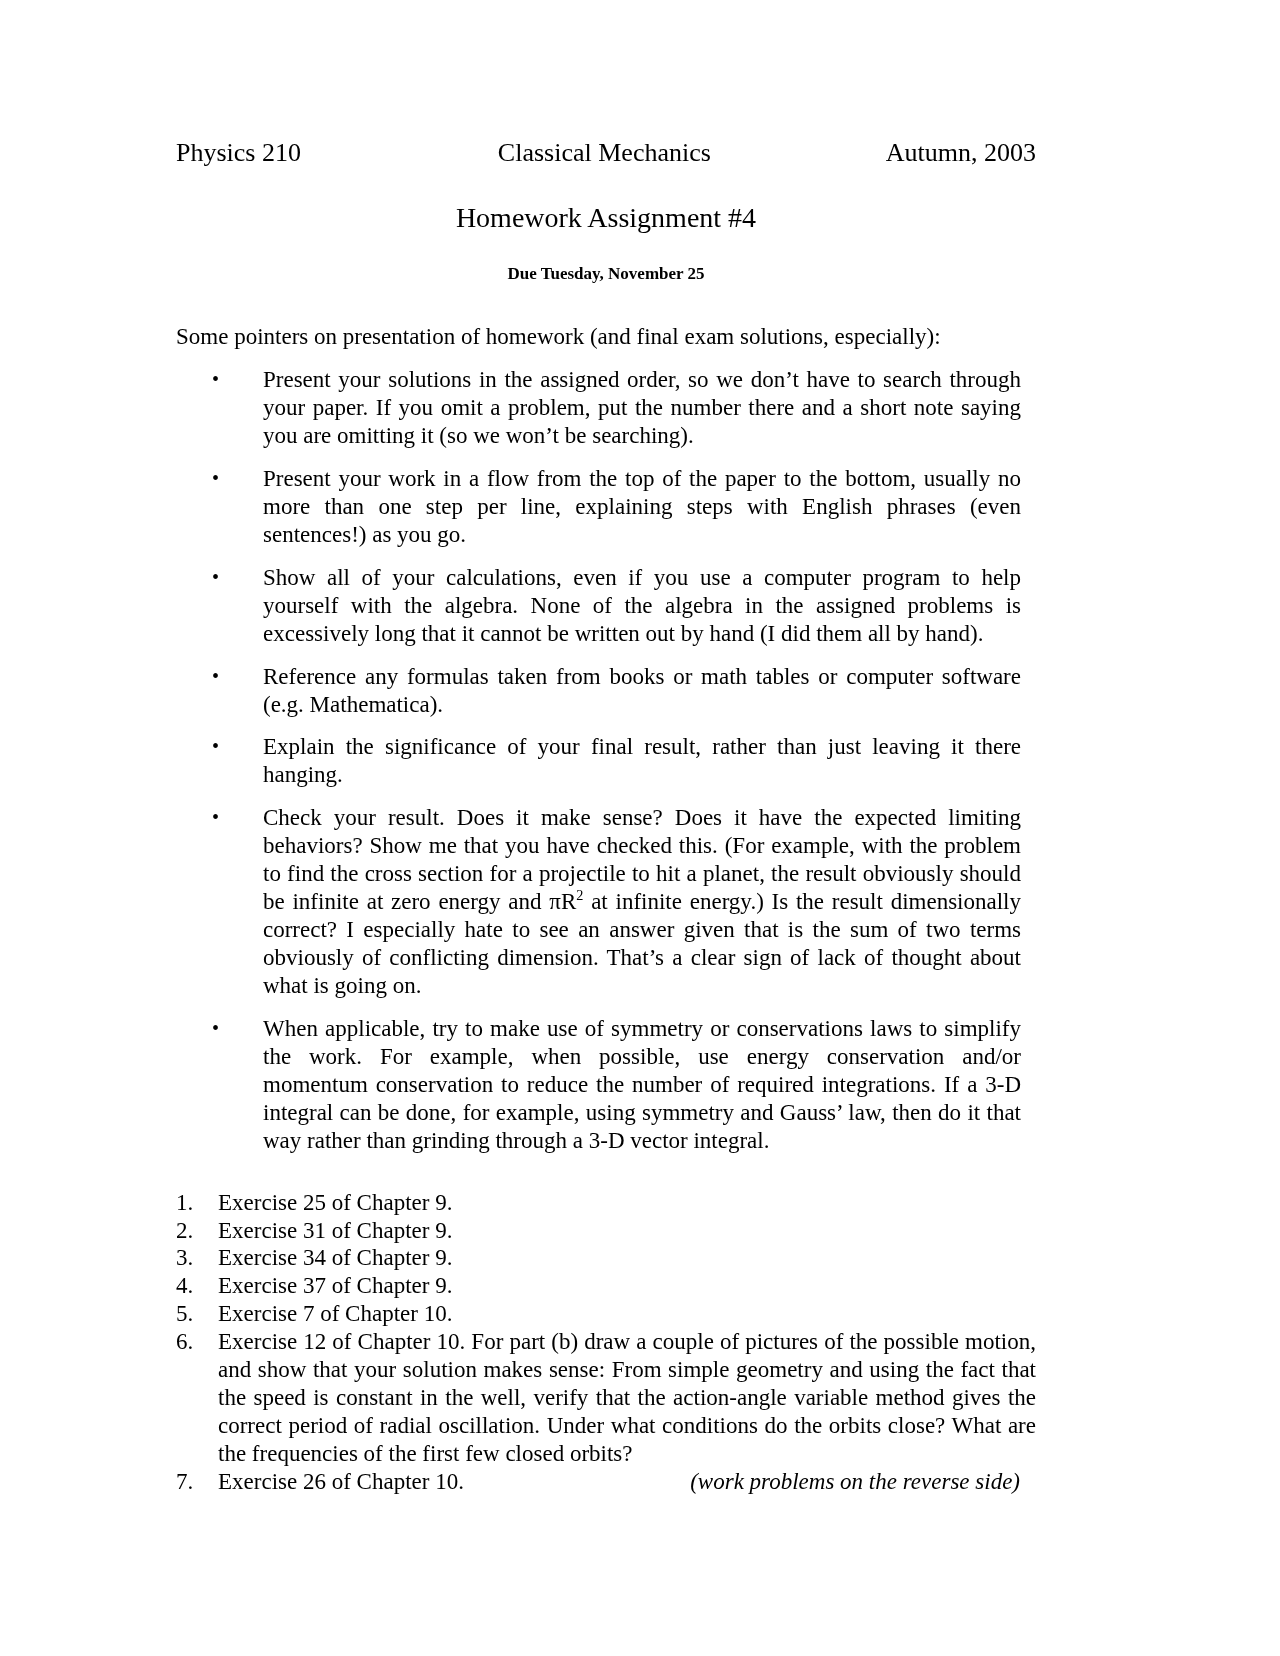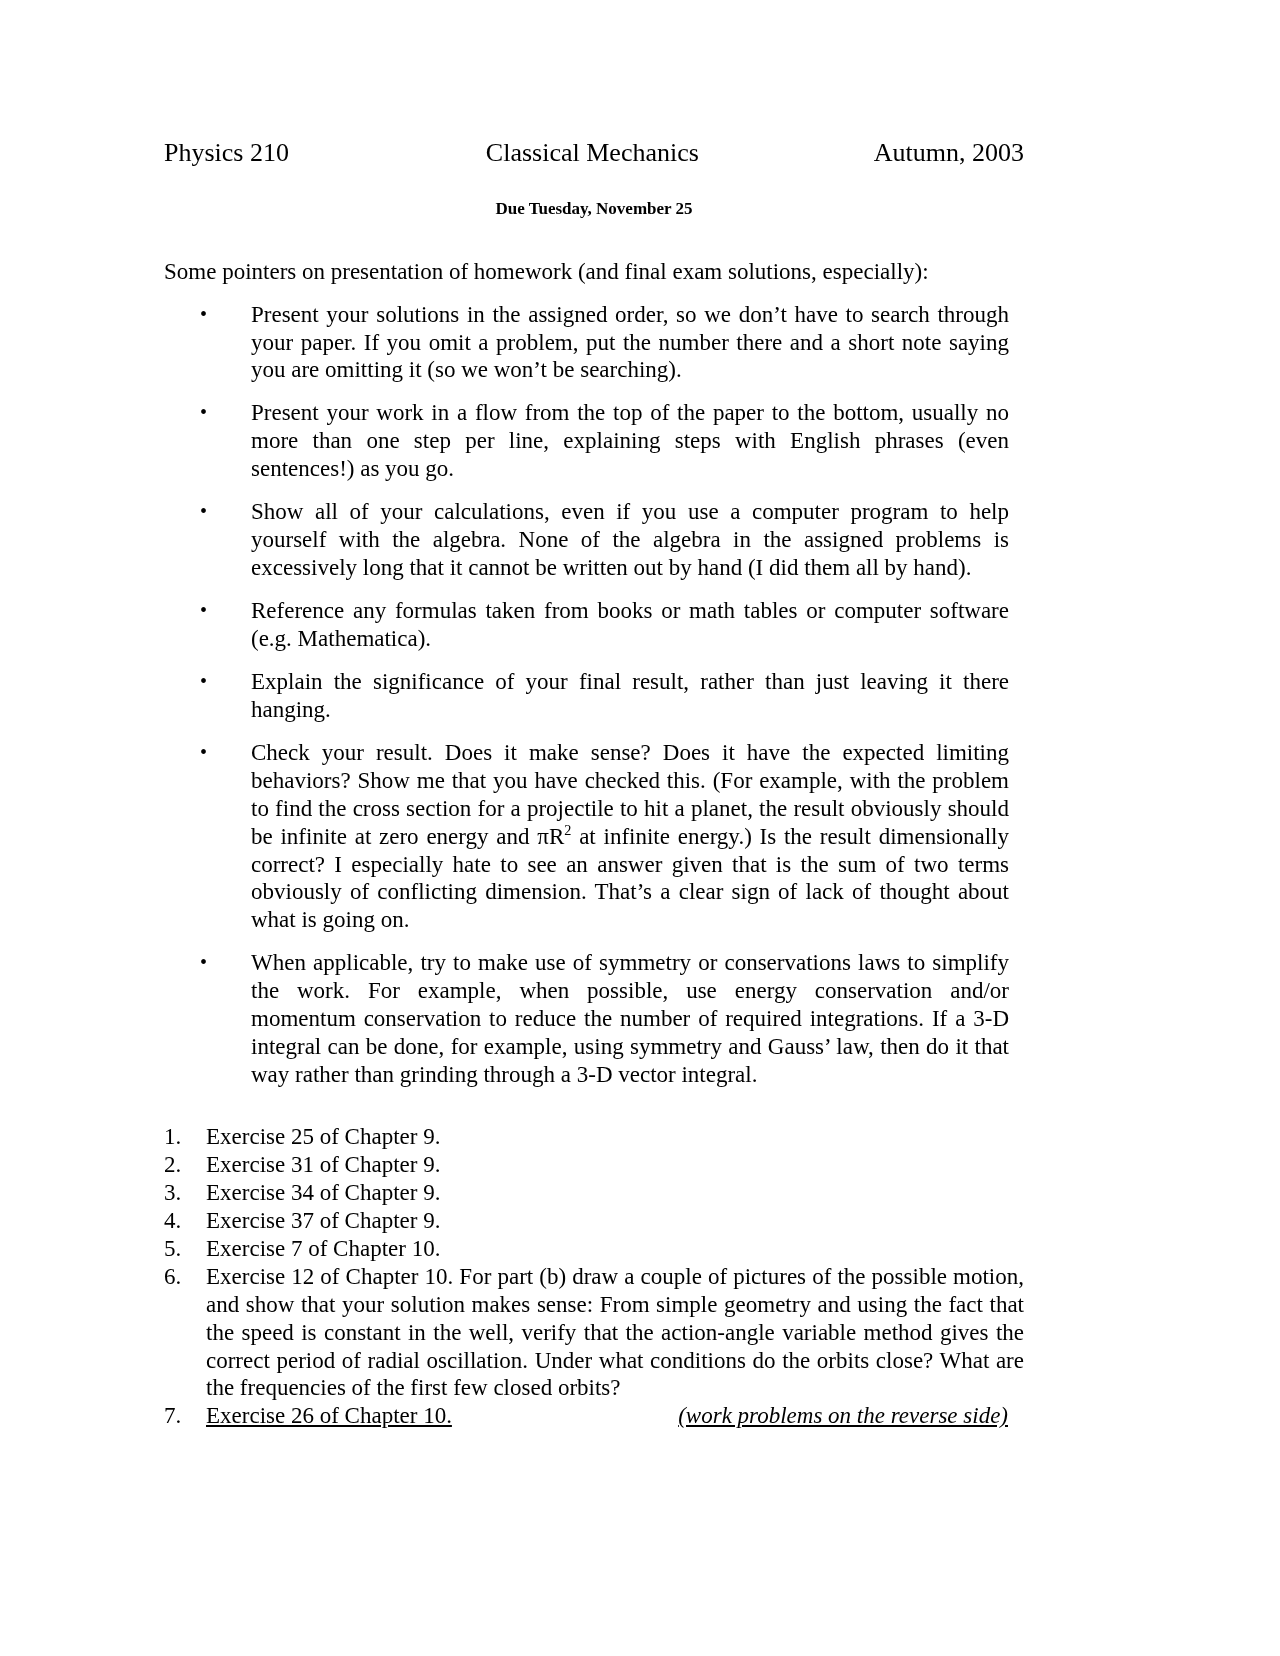--- a/index.html
+++ b/index.html
@@ -12,21 +12,21 @@
     width: 1280px;
     height: 1656px;
     background: #ffffff;
     margin: 0 auto;
     font-family: "Liberation Serif", "DejaVu Serif", serif;
     color: #000000;
     overflow: hidden;
   }
   .content {
     position: absolute;
-    left: 164px;
+    left: 176px;
     top: 138px;
     width: 860px;
   }
 
   
   .header-row {
     display: flex;
     align-items: baseline;
     font-size: 26px;
     line-height: 1.18;
@@ -109,21 +109,20 @@
   
   .no-justify { text-align: left; }
 
   .reverse-note {
     font-style: italic;
   }
   .last-line {
     display: flex;
     justify-content: space-between;
     align-items: baseline;
-    text-decoration: underline;
   }
   .last-line .rev-wrap { padding-right: 16px; }
 
   sup {
     font-size: 0.62em;
     vertical-align: super;
     line-height: 0;
   }
 </style>
 </head>
@@ -131,20 +130,21 @@
 
 <div class="page">
   <div class="content">
 
     <div class="header-row">
       <span class="header-left">Physics 210</span>
       <span class="header-center">Classical Mechanics</span>
       <span class="header-right">Autumn, 2003</span>
     </div>
 
+    <div class="doc-title">Homework Assignment #4</div>
 
     <div class="due-line">Due Tuesday, November 25</div>
 
     <div class="intro">Some pointers on presentation of homework (and final exam solutions, especially):</div>
 
     <ul class="pointers">
       <li>
         <span class="bullet">•</span>
         <p>Present your solutions in the assigned order, so we don’t have to search through your paper.  If you omit a problem, put the number there and a short note saying you are omitting it (so we won’t be searching).</p>
       </li>

